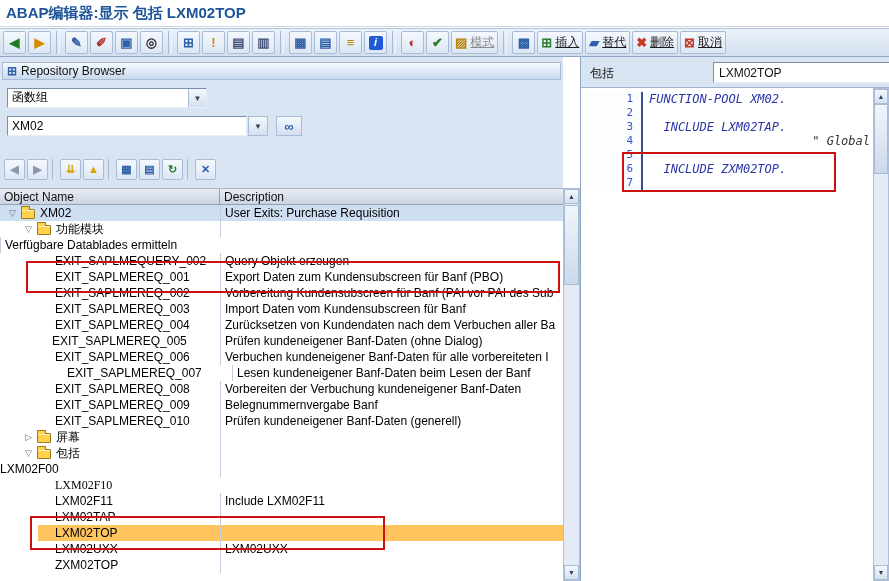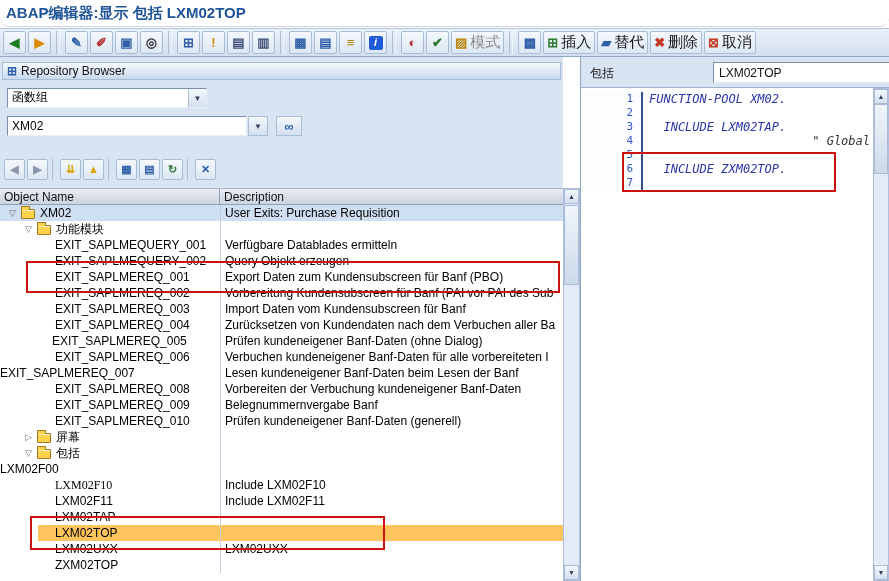--- a/index.html
+++ b/index.html
@@ -3,34 +3,34 @@
 <meta charset="utf-8">
 <style>
   * { margin:0; padding:0; box-sizing:border-box; }
   html,body { width:889px; height:581px; overflow:hidden; }
   body { font-family:"Liberation Sans", sans-serif; font-size:12px; background:#fff; }
   .screen { position:relative; width:889px; height:581px; overflow:hidden; background:#fff; }
 
   
   .titlebar { position:absolute; top:0; left:0; right:0; height:27px; background:#fff;
     border-bottom:1px solid #cdd5e0; color:#1f5499; font-weight:bold; font-size:15px;
-    padding:4px 0 0 6px;border-radius:9px; }
+    padding:4px 0 0 6px; }
 
   
   .toolbar { position:absolute; top:28px; left:0; right:0; height:29px;
     background:linear-gradient(#eaf1fa,#d3dfef); border-top:1px solid #b3c3dc;
     border-bottom:1px solid #8fa6c6; display:flex; align-items:center; padding:0 3px; gap:2px; }
   .tbtn { height:23px; min-width:23px; display:flex; align-items:center; justify-content:center;
     gap:3px; background:linear-gradient(#f4f8fd,#dce7f4); border:1px solid #a9bcd6;
     border-radius:2px; padding:0 3px; cursor:default; }
   .tbtn .glyph { font-size:13px; line-height:1; font-weight:bold; }
   .tbtn .glyph.info-box { background:#1f5bd8; color:#fff; width:14px; height:14px;
     border-radius:2px; font-style:italic; font-size:11px; display:flex; align-items:center;
     justify-content:center; }
-  .tbtn .lbl { font-size:15px; color:#1a1a1a; white-space:nowrap; }
+  .tbtn .lbl { font-size:12px; color:#1a1a1a; white-space:nowrap;text-decoration:underline; }
   .tbtn .lbl.disabled { color:#8b8b8b; }
   .tsep { width:4px; height:23px; border-left:1px solid #aebad0; border-right:1px solid #f0f5fb; margin:0 3px; }
 
   
   .left-panel { position:absolute; top:57px; left:0; width:563px; bottom:0; background:#d9e4f2; }
   .repo-header { position:absolute; top:5px; left:2px; width:559px; height:18px;
     background:linear-gradient(#f5f9fd,#c9daee); border:1px solid #a9bcd6; display:flex;
     align-items:center; gap:4px; padding:0 4px; font-size:12px; color:#111; }
   .repo-icon { color:#2f5fa8; font-size:12px; font-weight:bold; }
 
@@ -262,23 +262,20 @@
         </div>
         <div class="row">
           <div class="namecell" style="padding-left: 22px;">
             <span class="exp">▽</span>
             <span class="folder"></span>
             <span>功能模块</span>
           </div>
           <div class="desccell"></div>
         </div>
         <div class="row">
-          <div class="namecell" style="padding-left: 55px;">
-            <span>EXIT_SAPLMEQUERY_001</span>
-          </div>
           <div class="desccell">Verfügbare Datablades ermitteln</div>
         </div>
         <div class="row">
           <div class="namecell" style="padding-left: 55px;">
             <span>EXIT_SAPLMEQUERY_002</span>
           </div>
           <div class="desccell">Query Objekt erzeugen</div>
         </div>
         <div class="row">
           <div class="namecell" style="padding-left: 55px;">
@@ -310,21 +307,21 @@
           </div>
           <div class="desccell">Prüfen kundeneigener Banf-Daten (ohne Dialog)</div>
         </div>
         <div class="row">
           <div class="namecell" style="padding-left: 55px;">
             <span>EXIT_SAPLMEREQ_006</span>
           </div>
           <div class="desccell">Verbuchen kundeneigener Banf-Daten für alle vorbereiteten I</div>
         </div>
         <div class="row">
-          <div class="namecell" style="">
+          <div class="namecell" style="padding-left: 55px; margin-left: 12px;">
             <span>EXIT_SAPLMEREQ_007</span>
           </div>
           <div class="desccell">Lesen kundeneigener Banf-Daten beim Lesen der Banf</div>
         </div>
         <div class="row">
           <div class="namecell" style="padding-left: 55px;">
             <span>EXIT_SAPLMEREQ_008</span>
           </div>
           <div class="desccell">Vorbereiten der Verbuchung kundeneigener Banf-Daten</div>
         </div>
@@ -359,21 +356,20 @@
         <div class="row">
           <div class="namecell" style="">
             <span>LXM02F00</span>
           </div>
           <div class="desccell"></div>
         </div>
         <div class="row">
           <div class="namecell" style="padding-left: 55px; font-family: Liberation Serif, serif;">
             <span>LXM02F10</span>
           </div>
-          <div class="desccell">Include LXM02F10</div>
         </div>
         <div class="row">
           <div class="namecell" style="padding-left: 55px;">
             <span>LXM02F11</span>
           </div>
           <div class="desccell">Include LXM02F11</div>
         </div>
         <div class="row">
           <div class="namecell" style="padding-left: 55px;">
             <span>LXM02TAP</span>

